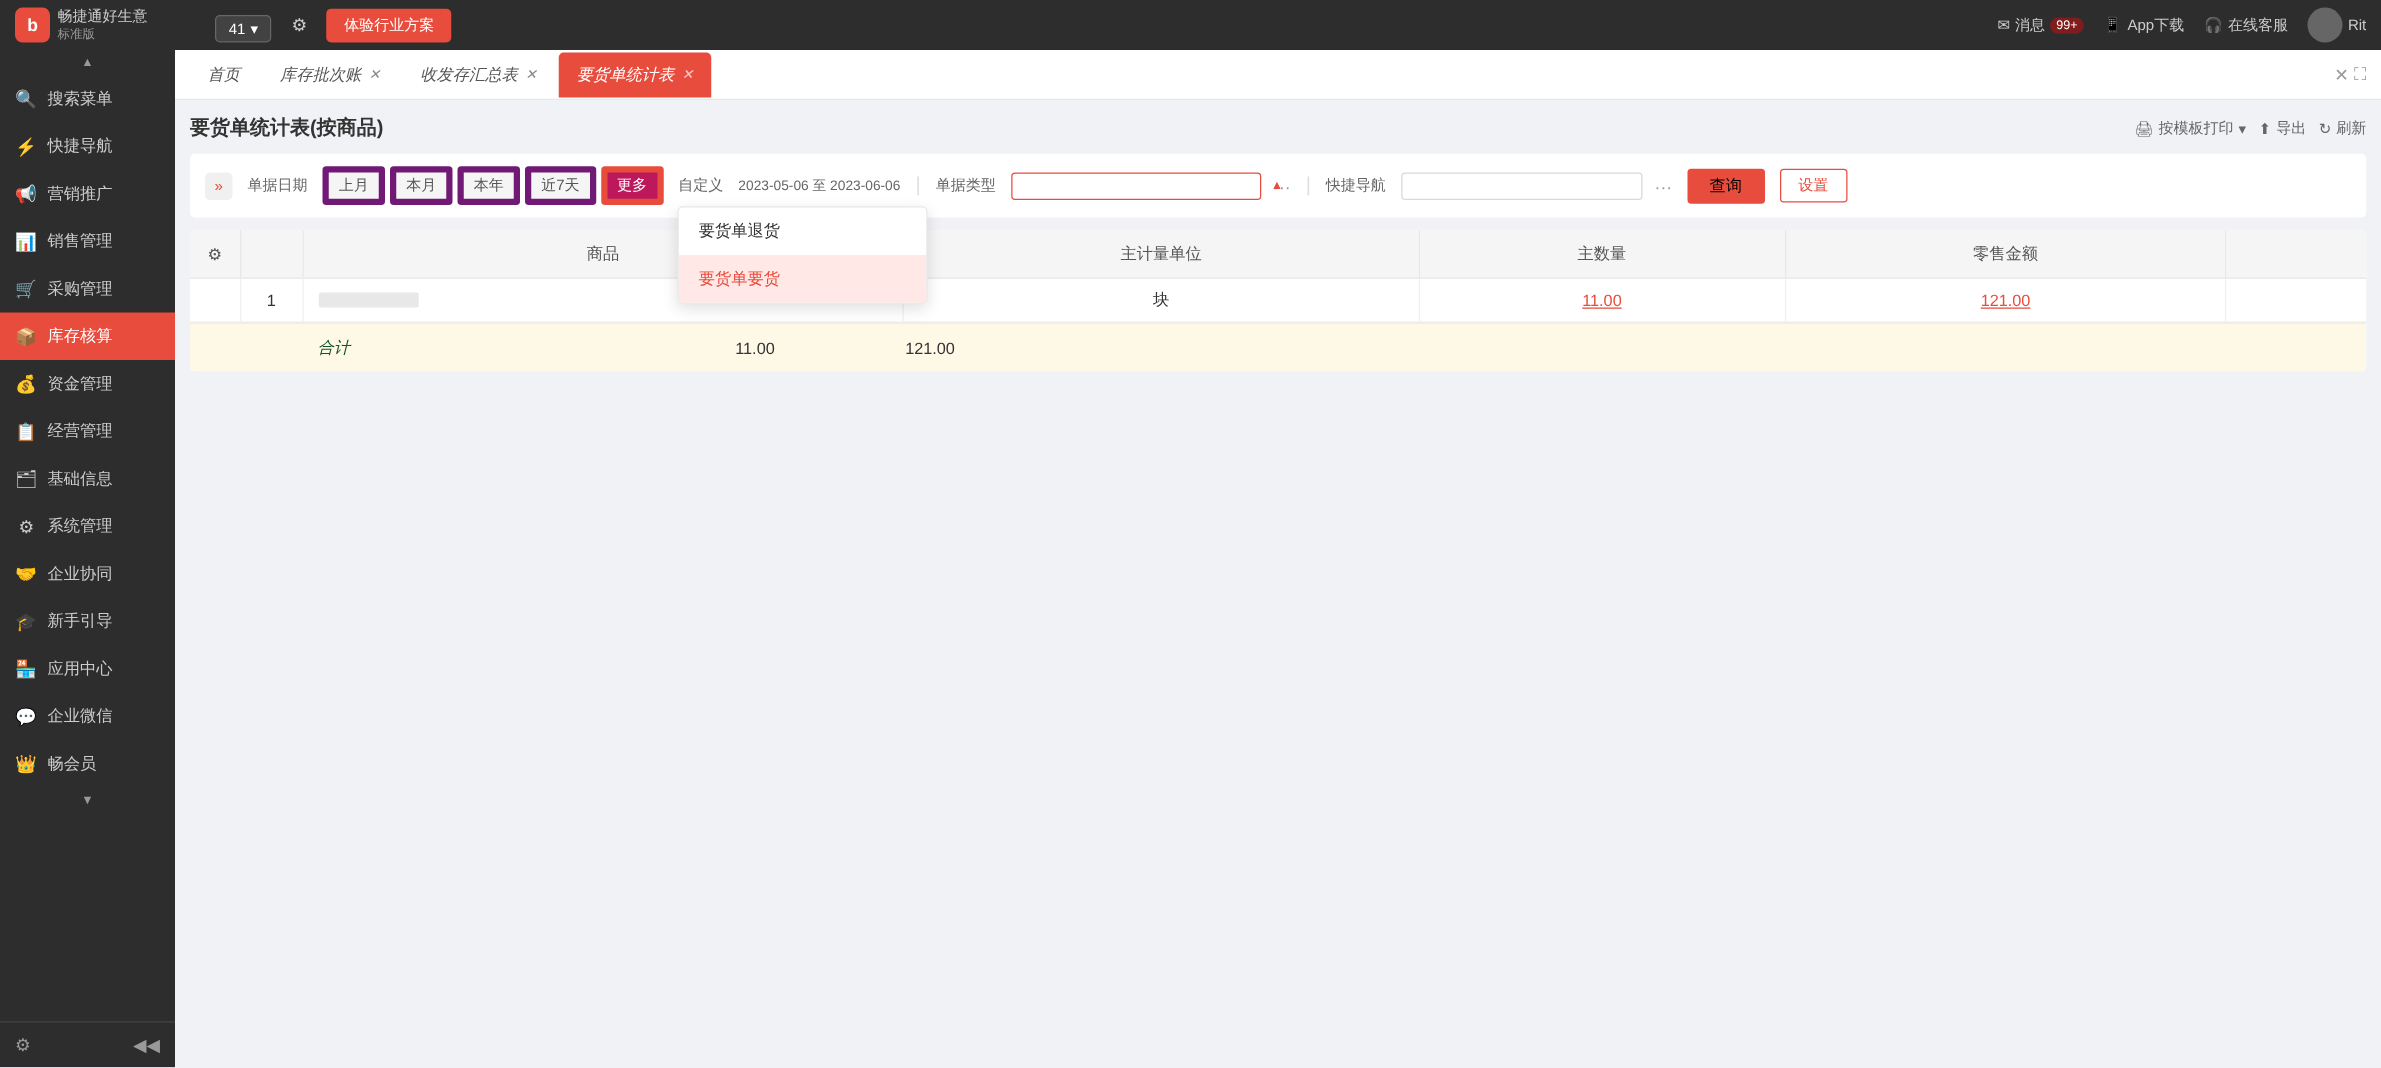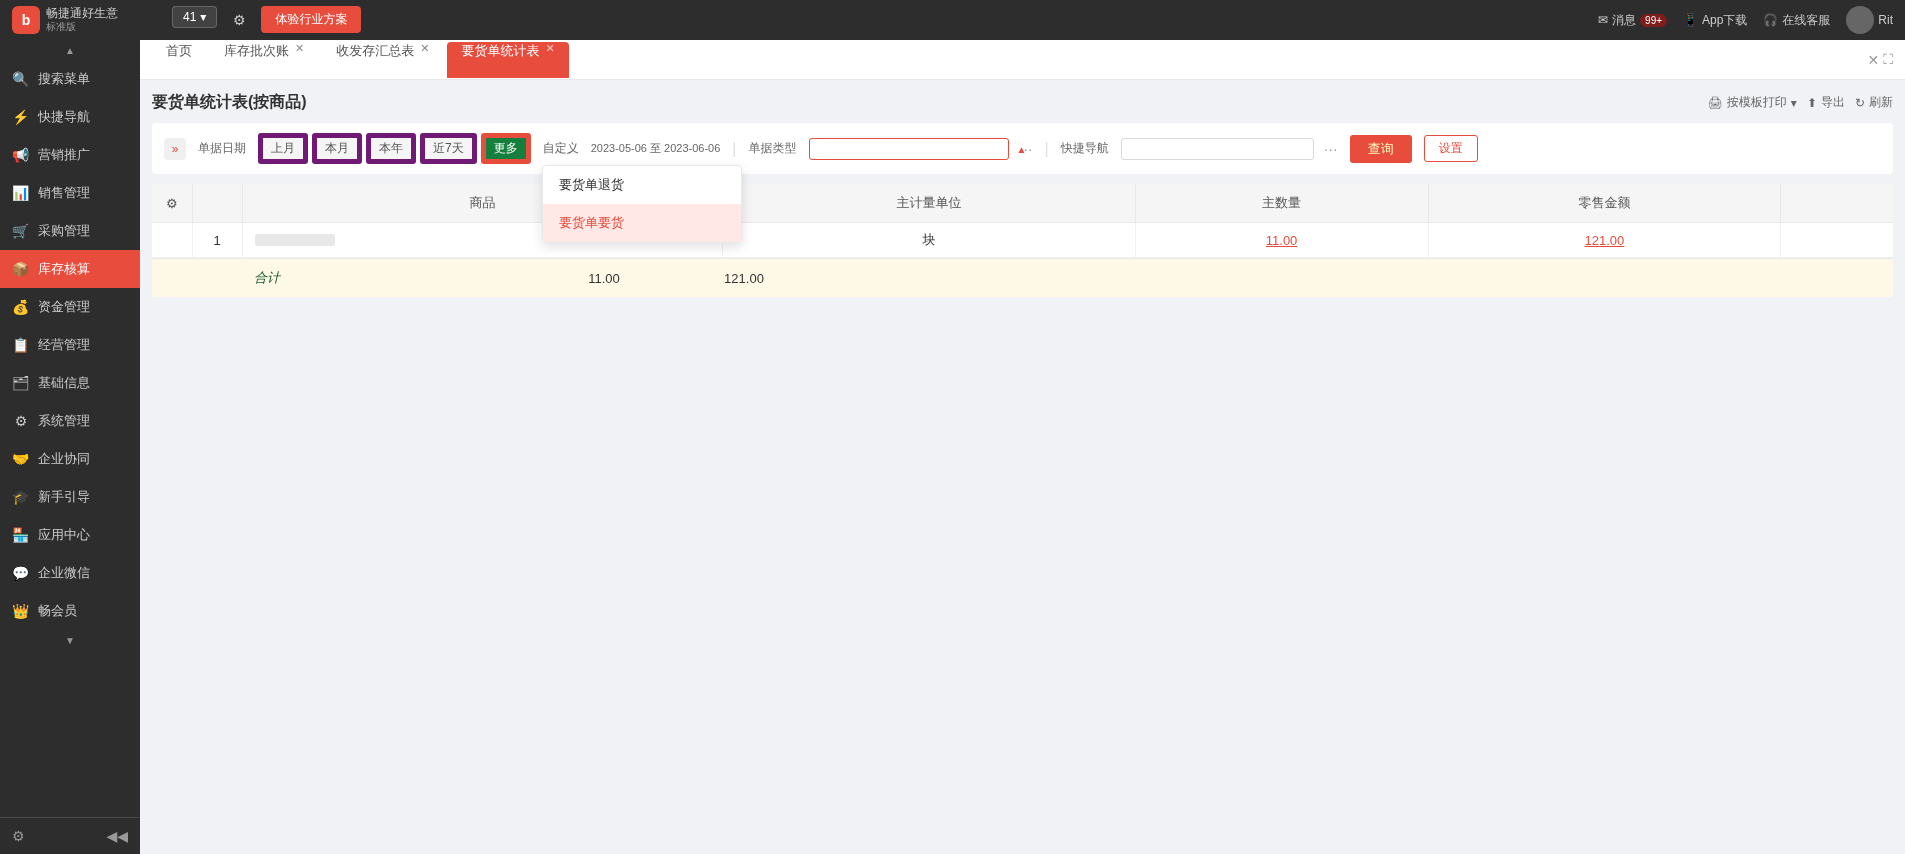--- a/index.html
+++ b/index.html
@@ -27,21 +27,21 @@
       border-radius: 6px;
       display: flex; align-items: center; justify-content: center;
       color: #fff; font-weight: bold; font-size: 14px;
     }
     .logo-text { font-size: 12px; color: #ccc; line-height: 1.2; }
     .logo-sub { font-size: 10px; color: #999; }
 
     .header-middle {
       flex: 1;
       display: flex;
-      align-items: flex-start;
+      align-items: flex-end;
       gap: 8px;
       padding: 0 20px;
     }
     .header-tab-selector {
       background: rgba(255,255,255,0.1);
       border: 1px solid rgba(255,255,255,0.2);
       border-radius: 4px;
       color: #fff;
       padding: 3px 10px;
       font-size: 12px;
@@ -142,26 +142,28 @@
       align-items: center;
       height: 40px;
       padding: 0 12px;
       flex-shrink: 0;
       gap: 4px;
     }
     .tab-item {
       padding: 0 14px;
       height: 36px;
       display: flex;
+      align-items: center;
       gap: 6px;
       font-size: 13px;
       cursor: pointer;
       color: #555;
       border-radius: 4px 4px 0 0;
       white-space: nowrap;
+      font-style: italic;
     }
     .tab-item.active {
       background: #e84c3d;
       color: #fff;
     }
     .tab-close {
       font-size: 11px;
       cursor: pointer;
       opacity: 0.7;
     }
@@ -225,21 +227,21 @@
     .date-quick-btn {
       padding: 2px 8px;
       border-radius: 3px;
       font-size: 12px;
       cursor: pointer;
       color: #555;
       background: #f5f5f5;
       border: 5px solid #701a75;
     }
     .date-quick-btn.more {
-      background: #15803d; color: #fff; border-color: #e84c3d;
+      background: #be185d; color: #fff; border-color: #e84c3d;
     }
     .date-range-text { color: #666; font-size: 11px; }
     .custom-btn {
       color: #666; font-size: 12px; cursor: pointer;
     }
 
     .filter-divider { color: #e0e0e0; font-size: 16px; }
 
     .filter-group {
       display: flex; align-items: center; gap: 6px;
@@ -272,21 +274,21 @@
       font-size: 12px;
       color: #333;
       background: #fff;
       min-width: 150px;
       outline: none;
       cursor: pointer;
     }
 
     .query-btn {
       background: #e84c3d;
-      color: #fef9c3;
+      color: #000000;
       border: none;
       border-radius: 3px;
       padding: 5px 18px;
       font-size: 13px;
       cursor: pointer;
     }
     .settings-btn {
       background: #fff;
       color: #e84c3d;
       border: 1px solid #e84c3d;

